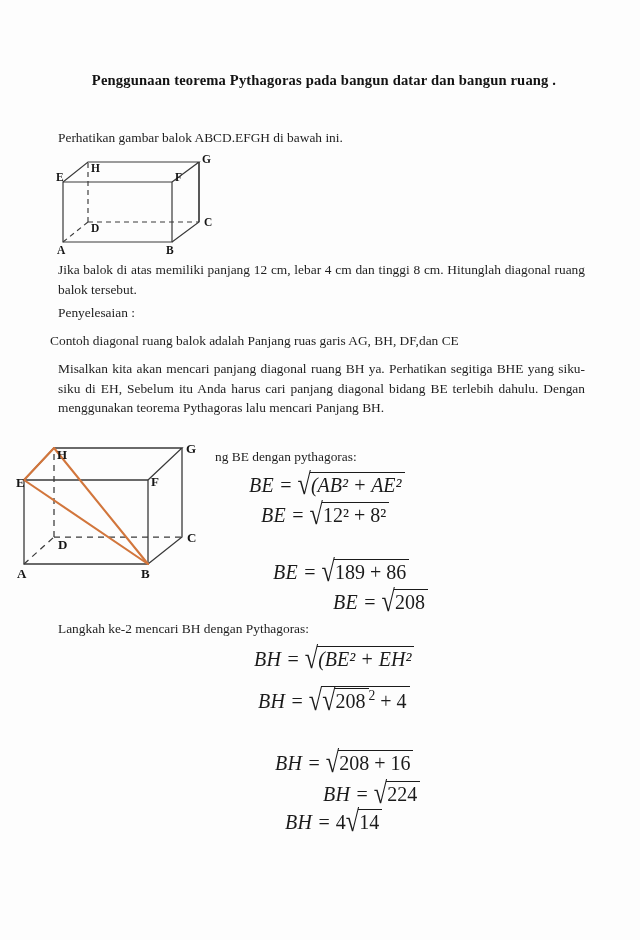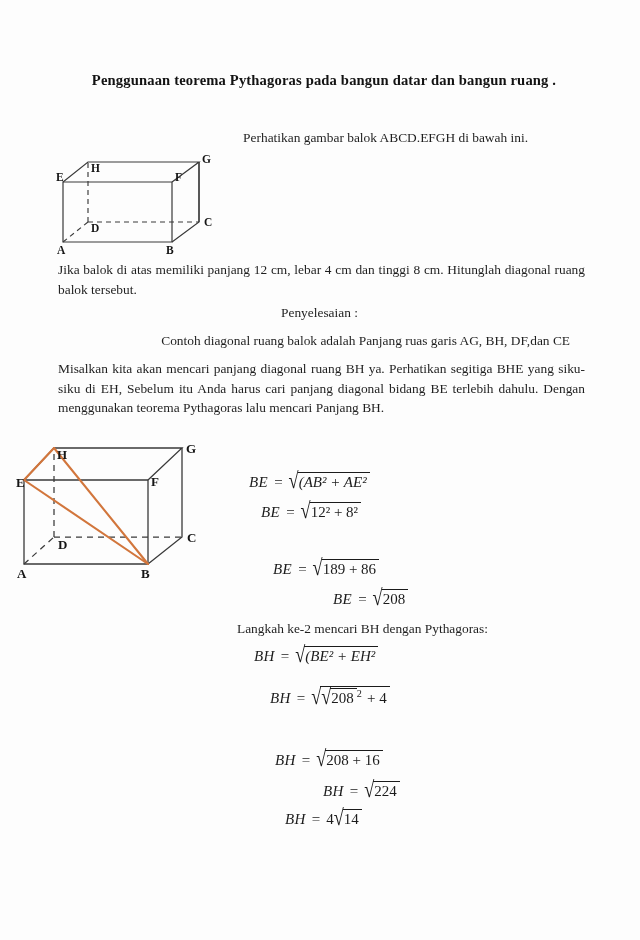--- a/index.html
+++ b/index.html
@@ -35,21 +35,21 @@
   }
 
   
   .para {
     position: absolute;
     font-size: 13.4px;
     line-height: 19.5px;
     color: #1e1e1e;
     text-align: justify;
   }
-  .para.nojust { text-align: right; }
+  .para.nojust { text-align: left; }
 
   #intro-line   { left: 58px; top: 128px; width: 470px; }
   #given-line   { left: 58px; top: 260px; width: 527px; }
   #solve-label  { left: 58px; top: 303px; width: 300px; }
   #example-line { left: 50px; top: 331px; width: 520px; }
   #explain-line { left: 58px; top: 359px; width: 527px; }
   #step1-label  { left: 215px; top: 447px; width: 330px; }
   #step2-label  { left: 58px; top: 619px; width: 430px; }
   #conclusion   { left: 58px; top: 860px; width: 440px; }
 
@@ -64,21 +64,21 @@
     font-family: "Liberation Serif", serif;
     font-weight: bold;
     fill: #151515;
   }
 
   
   .math {
     position: absolute;
     font-family: "Liberation Serif", "DejaVu Serif", serif;
     font-style: italic;
-    font-size: 15px;
+    font-size: 20px;
     color: #1b1b1b;
     white-space: nowrap;
   }
   .math .lhs { letter-spacing: 0.4px; }
   .math .eq  { font-style: normal; padding: 0 6px; }
   .num { font-style: normal; }
 
   
   .sqrt { display: inline-block; position: relative; white-space: nowrap; }
   .sqrt > .rad {
@@ -99,21 +99,21 @@
   }
   .sqrt > .rad-body.up { font-style: normal; }
   sup.sq { font-size: 0.68em; font-style: normal; vertical-align: super; }
 
   
   #eq-be-1 { left: 249px; top: 472px; }
   #eq-be-2 { left: 261px; top: 502px; }
   #eq-be-3 { left: 273px; top: 559px; }
   #eq-be-4 { left: 333px; top: 589px; }
   #eq-bh-1 { left: 254px; top: 646px; }
-  #eq-bh-2 { left: 270px; top: 686px; }
+  #eq-bh-2 { left: 258px; top: 686px; }
   #eq-bh-3 { left: 275px; top: 750px; }
   #eq-bh-4 { left: 307px; top: 781px; margin-left: 16px; }
   #eq-bh-5 { left: 285px; top: 809px; }
 
   .inline-math {
     font-family: "Liberation Serif", serif;
     font-style: normal;
   }
 </style>
 </head>
@@ -183,20 +183,21 @@
         <text x="177" y="110">C</text>
         <text x="48" y="117">D</text>
         <text x="6" y="55">E</text>
         <text x="141" y="54">F</text>
         <text x="176" y="21">G</text>
         <text x="47" y="27">H</text>
       </g>
     </svg>
   </div>
 
+  <div class="para nojust" id="step1-label">ng BE dengan pythagoras:</div>
 
   <div class="math" id="eq-be-1">
     <span class="lhs">BE</span><span class="eq">=</span><span class="sqrt"><span class="rad">√</span><span class="rad-body">(AB² + AE²</span></span>
   </div>
 
   <div class="math" id="eq-be-2">
     <span class="lhs">BE</span><span class="eq">=</span><span class="sqrt"><span class="rad">√</span><span class="rad-body up">12² + 8²</span></span>
   </div>
 
   <div class="math" id="eq-be-3">

